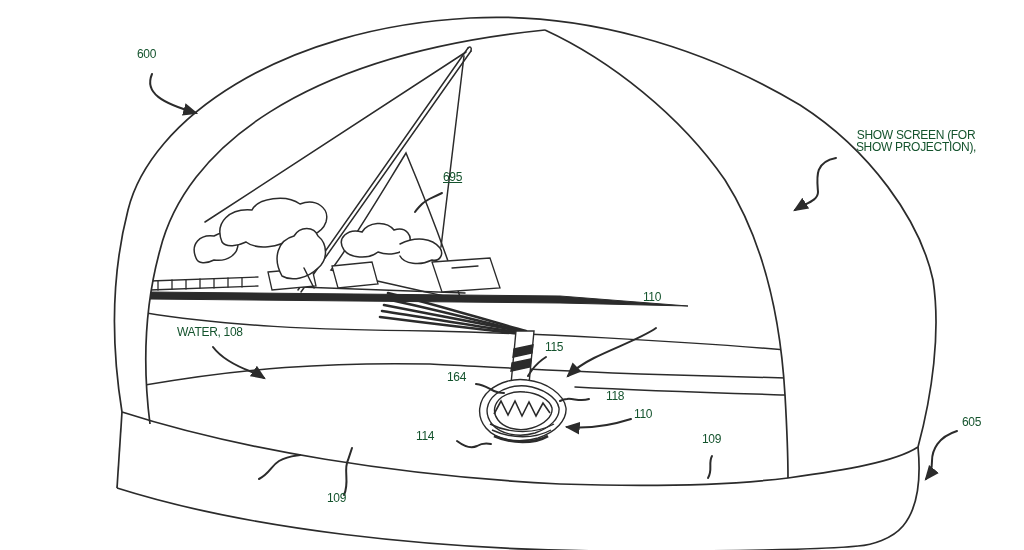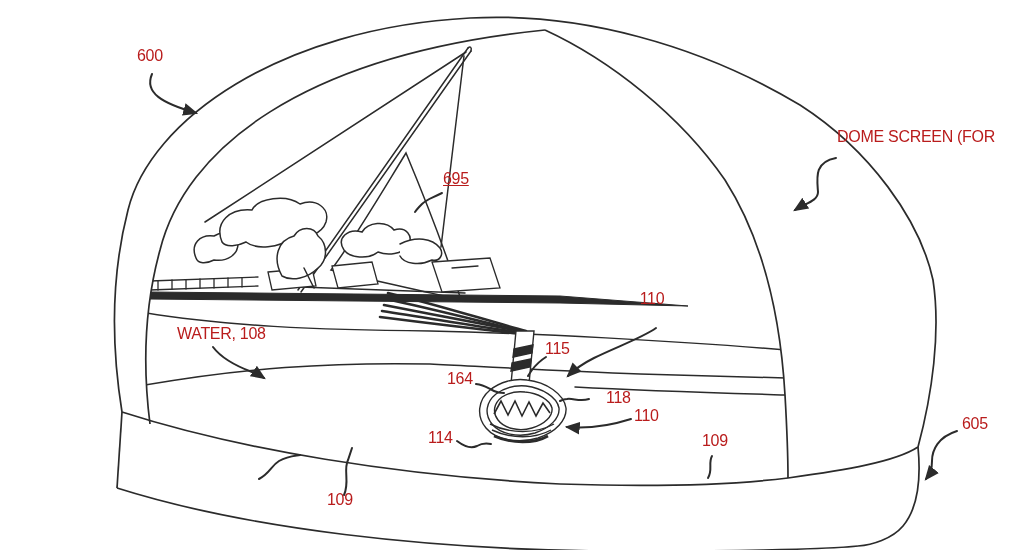--- a/index.html
+++ b/index.html
@@ -1,19 +1,19 @@
 <!DOCTYPE html>
 <html><head>
 <meta charset="utf-8">
 <style>
   html,body{margin:0;padding:0;background:#ffffff;}
   .stage{position:relative;width:1024px;height:550px;background:#ffffff;overflow:hidden;
          font-family:"Liberation Sans",sans-serif;}
   .stage svg{position:absolute;left:0;top:0;}
-  .lbl{position:absolute;font-size:16px;line-height:1.02;color:#b91c1c;
+  .lbl{position:absolute;font-size:12px;line-height:1.02;color:#14532d;
        letter-spacing:-0.3px;white-space:nowrap;}
   .lbl.center{text-align:center;white-space:normal;}
   .lbl.center div{white-space:nowrap;}
 </style>
 </head>
 <body>
 
 <div class="stage">
 
 <svg width="1024" height="550" viewBox="0 0 1024 550">
@@ -140,32 +140,33 @@
     <path d="M712,456 C708,463 713,470 708,478"></path>
     <path marker-end="url(#ah)" d="M957,431 C938,437 932,450 932,461 C932,470 930,474 926,479"></path>
   </g>
 </svg>
 
   <div class="lbl" style="left:137px;top:48px;">600</div>
 
   <div class="lbl" style="left:443px;top:171px;text-decoration:underline;">695</div>
 
   <div class="lbl center" style="left:826px;top:129px;width:180px;">
-    <div>DOME SCREEN (FOR</div>
+    <div>SHOW SCREEN (FOR</div>
+    <div>SHOW PROJECTION),</div>
   </div>
 
   <div class="lbl center" style="left:556px;top:291px;width:192px;">
     <div>110</div>
   </div>
 
   <div class="lbl" style="left:545px;top:341px;">115</div>
   <div class="lbl" style="left:447px;top:371px;">164</div>
   <div class="lbl" style="left:590px;top:390px;margin-left:16px;">118</div>
   <div class="lbl" style="left:634px;top:408px;">110</div>
-  <div class="lbl" style="left:428px;top:430px;text-align:right;">114</div>
+  <div class="lbl" style="left:416px;top:430px;text-align:right;">114</div>
 
   <div class="lbl" style="left:177px;top:326px;">WATER, 108</div>
 
 
   <div class="lbl" style="left:327px;top:492px;">109</div>
   <div class="lbl" style="left:702px;top:433px;">109</div>
   <div class="lbl" style="left:962px;top:416px;text-align:center;">605</div>
 
 </div>
 

